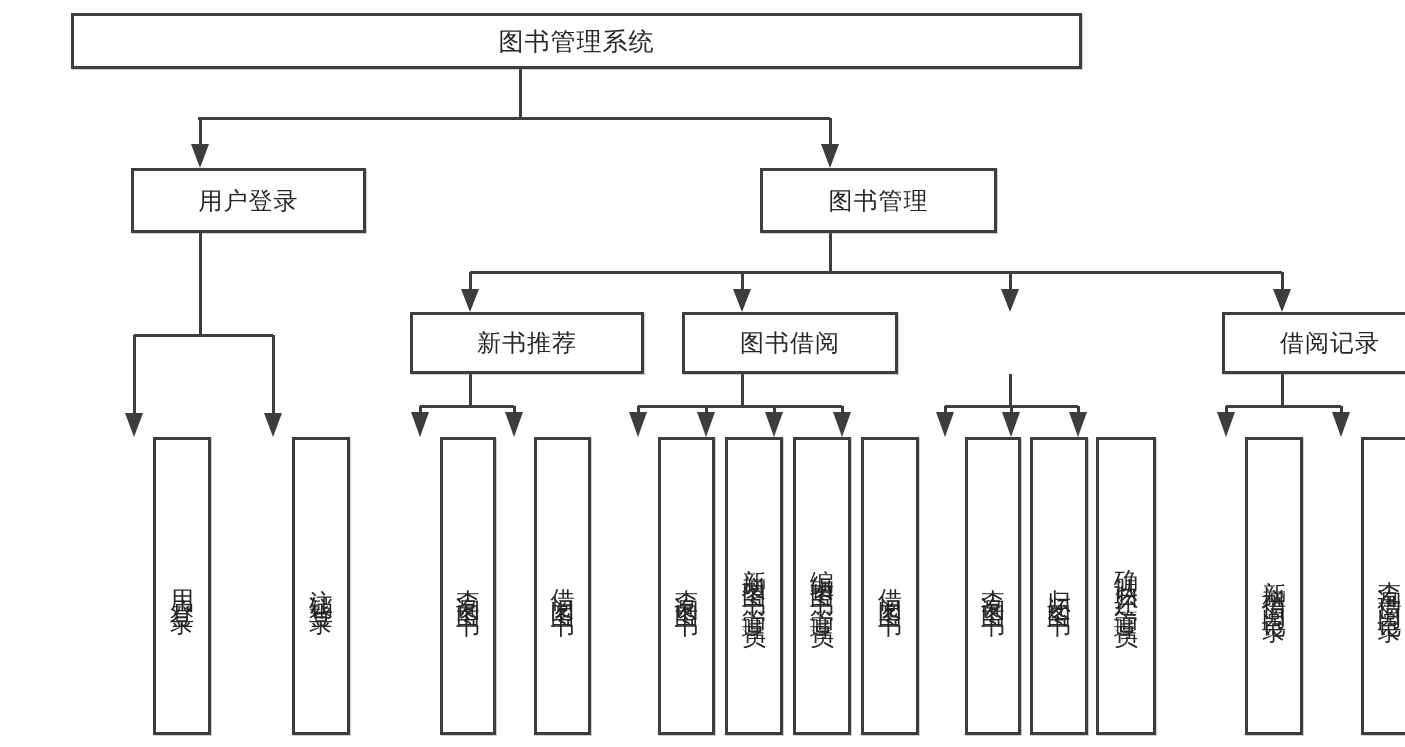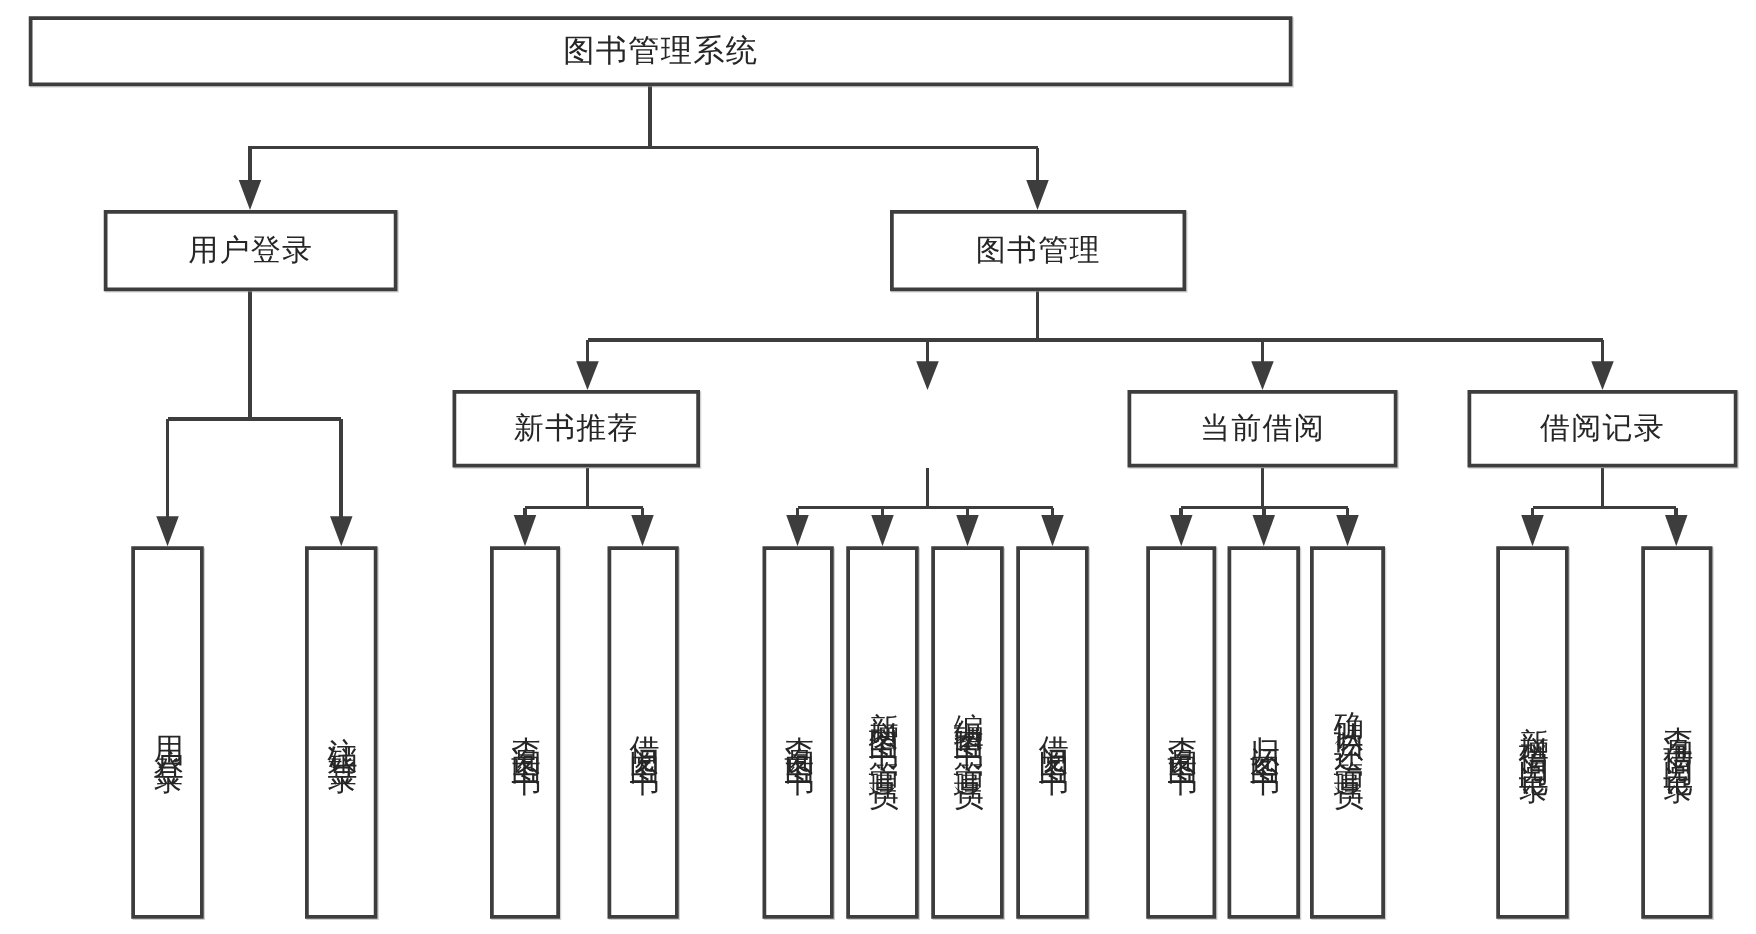--- a/index.html
+++ b/index.html
@@ -19,20 +19,21 @@
   .connectors{position:absolute;left:0;top:0;width:1405px;height:747px;}
   .connectors path{stroke:var(--line);stroke-width:3;fill:none;shape-rendering:crispEdges;}
   .connectors polygon{fill:var(--line);stroke:none;}
   .box{
     position:absolute;
     box-sizing:border-box;
     border:3px solid var(--line);
     background:var(--background);
     display:flex;align-items:center;justify-content:center;
     box-shadow:1px 1px 0 rgba(120,120,120,.35);
+    margin-left:48px;
   }
   .box-h{font-size:24px;letter-spacing:1px;line-height:1;}
   .box-h.root{font-size:25px;}
   .box-v span{
     writing-mode:vertical-rl;
     text-orientation:mixed;
     font-size:24px;
     letter-spacing:8px;
     line-height:1;
     white-space:nowrap;
@@ -87,22 +88,22 @@
     <path d="M1282,374 V406 M1226,406 H1341 M1226,406 V414 M1341,406 V414"></path>
     <polygon points="1217,412 1235,412 1226,437"></polygon>
     <polygon points="1332,412 1350,412 1341,437"></polygon>
   </svg>
 
   <div class="box box-h root" style="left:23px;top:13px;width:1011px;height:56px;">图书管理系统</div>
 
   <div class="box box-h" style="left:83px;top:168px;width:235px;height:65px;">用户登录</div>
   <div class="box box-h" style="left:712px;top:168px;width:237px;height:65px;text-align:right;">图书管理</div>
 
-  <div class="box box-h" style="left:362px;top:312px;width:198px;height:62px;">新书推荐</div>
-  <div class="box box-h" style="left:902px;top:312px;width:216px;height:62px;">当前借阅</div>
+  <div class="box box-h" style="left:362px;top:312px;width:234px;height:62px;">新书推荐</div>
+  <div class="box box-h" style="left:634px;top:312px;width:216px;height:62px;">图书借阅</div>
   <div class="box box-h" style="left:1174px;top:312px;width:216px;height:62px;">借阅记录</div>
 
   <div class="box box-v" style="left:105px;top:437px;width:58px;height:298px;">
     <span>用户登录</span>
   </div>
   <div class="box box-v" style="left:244px;top:437px;width:58px;height:298px;">
     <span>注销登录</span>
   </div>
 
   <div class="box box-v" style="left:392px;top:437px;width:56px;height:298px;">

